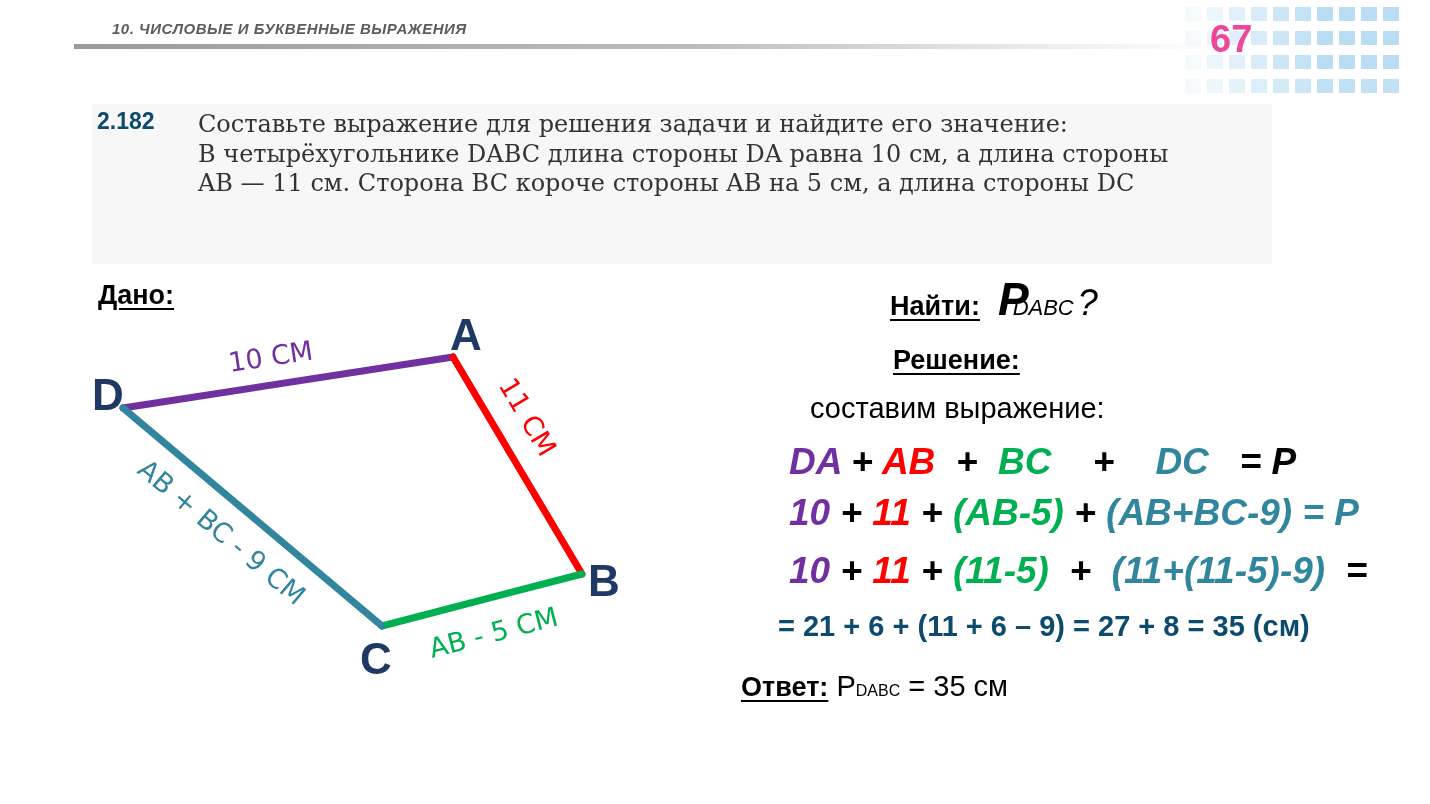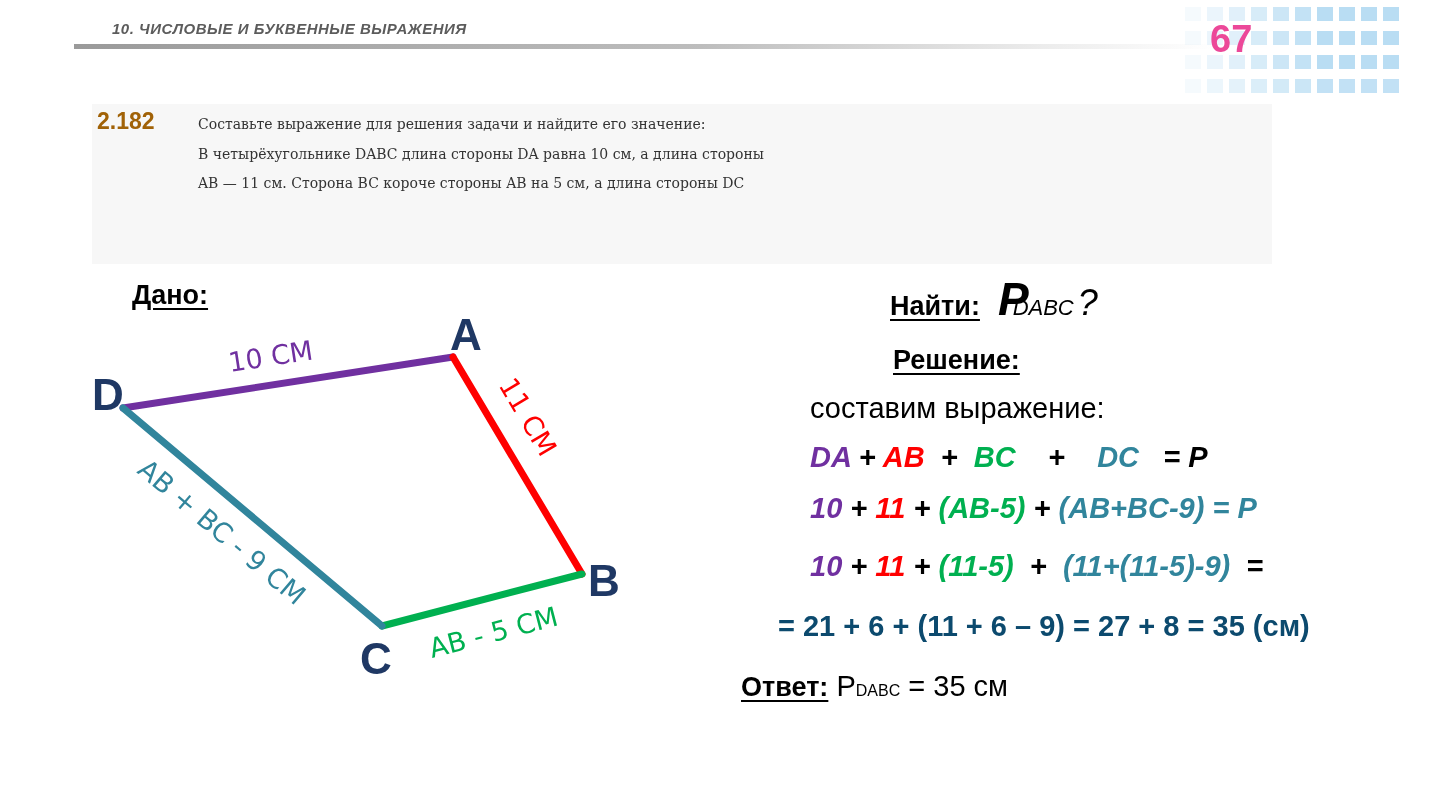--- a/index.html
+++ b/index.html
@@ -25,44 +25,44 @@
   .page-number {
     left: 1210px; top: 18px; font-size: 38px; font-weight: bold; color: #ec4899;
   }
 
   
   .problem-box {
     left: 92px; top: 104px; width: 1180px; height: 160px;
     background: #f7f7f7;
   }
   .problem-number {
-    left: 97px; top: 108px; font-size: 23px; font-weight: bold; color: #a16207;
+    left: 97px; top: 108px; font-size: 23px; font-weight: bold; color: #0c4a6e;
   }
   .problem-text {
     left: 198px; top: 110px; width: 1066px;
-    font-family: "DejaVu Serif", serif; font-size: 14px; line-height: 29.5px; color: #333;
+    font-family: "DejaVu Serif", serif; font-size: 24px; line-height: 29.5px; color: #333;
     text-align: justify;
   }
   .problem-text .line { display: block; white-space: nowrap; }
 
   
   .heading-u {
     font-weight: bold; text-decoration: underline; text-decoration-thickness: 2px;
     text-underline-offset: 4px; font-size: 27px; color: #000;
   }
-  .given-label { left: 98px; top: 280px; margin-left: 34px; }
+  .given-label { left: 98px; top: 280px; }
   .find-row { left: 890px; top: 272px; white-space: nowrap; display: flex; align-items: baseline; gap: 18px; }
   .find-p { font-size: 46px; font-weight: bold; font-style: italic; }
   .find-sub { font-size: 22px; font-style: italic; margin-left: -16px; }
   .find-q { font-size: 36px; font-style: italic; margin-left: 4px; }
   .solution-label { left: 893px; top: 345px; }
 
   .expr-intro { left: 810px; top: 392px; font-size: 29px; color: #000; }
 
-  .eq-line { left: 810px; font-size: 29px; font-weight: bold; font-style: italic; white-space: pre; }
+  .eq-line { left: 789px; font-size: 37px; font-weight: bold; font-style: italic; white-space: pre; }
   .eq1 { top: 441px; }
   .eq2 { top: 492px; }
   .eq3 { top: 550px; }
   .c-purple { color: #7030a0; }
   .c-red { color: #ff0000; }
   .c-green { color: #00b050; }
   .c-teal { color: #31859c; }
   .c-black { color: #000; }
 
   .calc-line { left: 778px; top: 610px; font-size: 29px; color: #0c4a6e; white-space: pre; font-weight: bold; }

